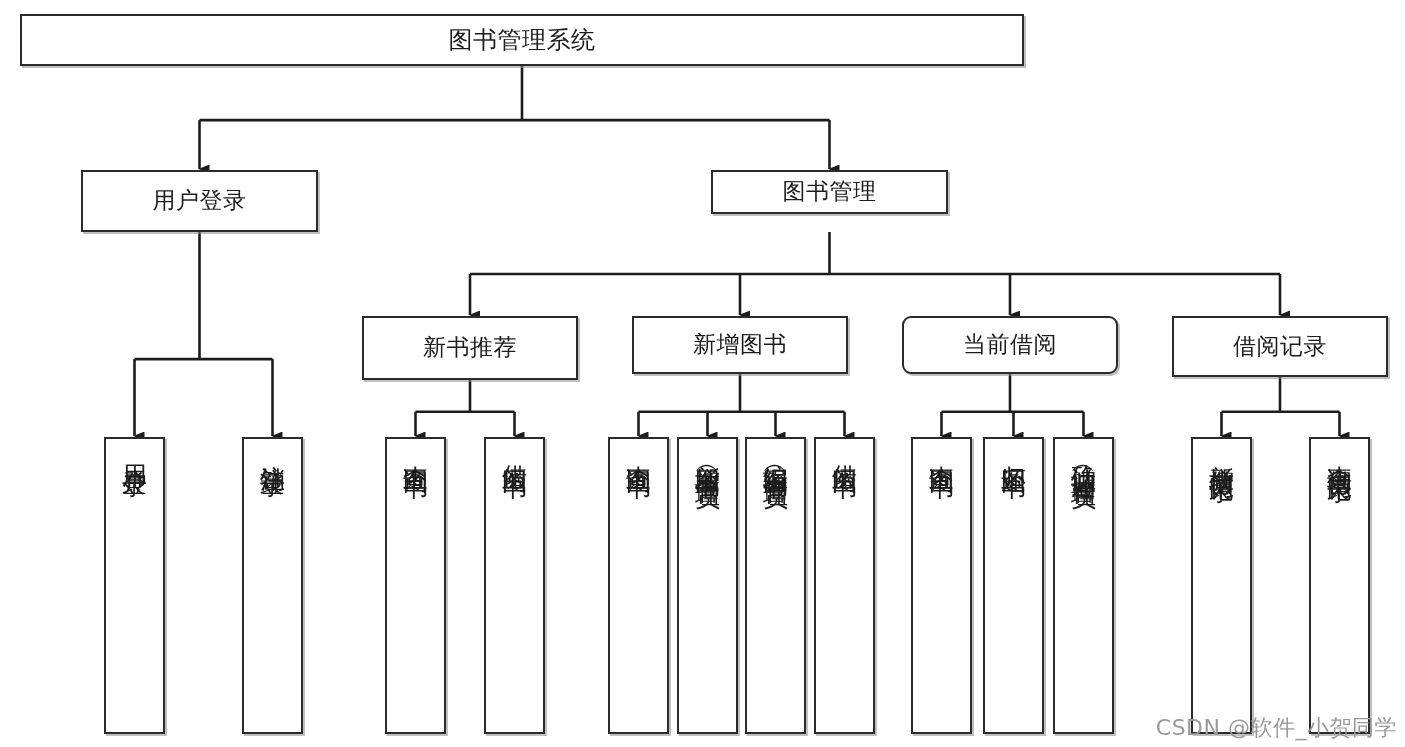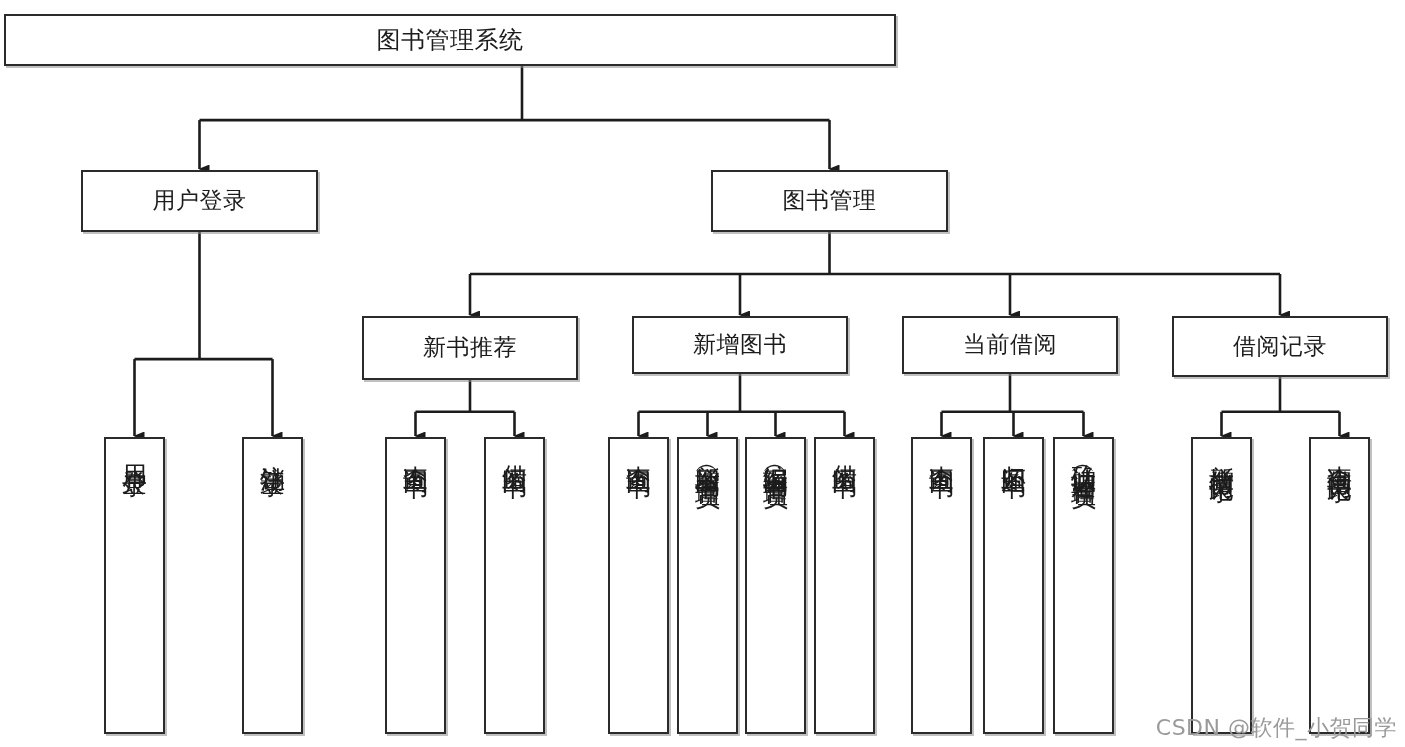--- a/index.html
+++ b/index.html
@@ -105,38 +105,38 @@
         <path d="M1010,374 L1010,411.8 M941.5,411.8 L1083.5,411.8"></path>
         <path d="M941.5,411.8 L941.5,436" marker-end="url(#arrow)"></path>
         <path d="M1013.5,411.8 L1013.5,436" marker-end="url(#arrow)"></path>
         <path d="M1083.5,411.8 L1083.5,436" marker-end="url(#arrow)"></path>
         <path d="M1280,374 L1280,411.8 M1221.5,411.8 L1339.5,411.8"></path>
         <path d="M1221.5,411.8 L1221.5,436" marker-end="url(#arrow)"></path>
         <path d="M1339.5,411.8 L1339.5,436" marker-end="url(#arrow)"></path>
       </g>
   </svg>
 
-  <div class="node root horiz" style="left: 4px; top: 14px; width: 892px; height: 52px;">
+  <div class="node root horiz" style="left: 20px; top: 14px; width: 1004px; height: 52px;">
     <span class="label">图书管理系统</span>
   </div>
 
   <div class="node horiz" style="left: 81px; top: 170px; width: 237px; height: 62px;">
     <span class="label">用户登录</span>
   </div>
-  <div class="node horiz" style="left: 711px; top: 170px; width: 237px; height: 62px;">
+  <div class="node horiz" style="left: 711px; top: 170px; width: 237px; height: 44px;">
     <span class="label">图书管理</span>
   </div>
 
   <div class="node horiz" style="left: 362px; top: 316px; width: 216px; height: 64px;">
     <span class="label">新书推荐</span>
   </div>
   <div class="node horiz" style="left: 632px; top: 316px; width: 216px; height: 58px;">
     <span class="label">新增图书</span>
   </div>
-  <div class="node horiz" style="left: 902px; top: 316px; width: 216px; height: 58px;">
+  <div class="node horiz" style="left: 902px; top: 316px; width: 216px; height: 58px; border-radius: 9px;">
     <span class="label">当前借阅</span>
   </div>
   <div class="node horiz" style="left: 1172px; top: 316px; width: 216px; height: 61px;">
     <span class="label">借阅记录</span>
   </div>
 
   <div class="node vert" style="left: 104px; top: 437px; width: 61px; height: 297px;">
     <span class="label">用户登录</span>
   </div>
   <div class="node vert" style="left: 242px; top: 437px; width: 61px; height: 297px;">

